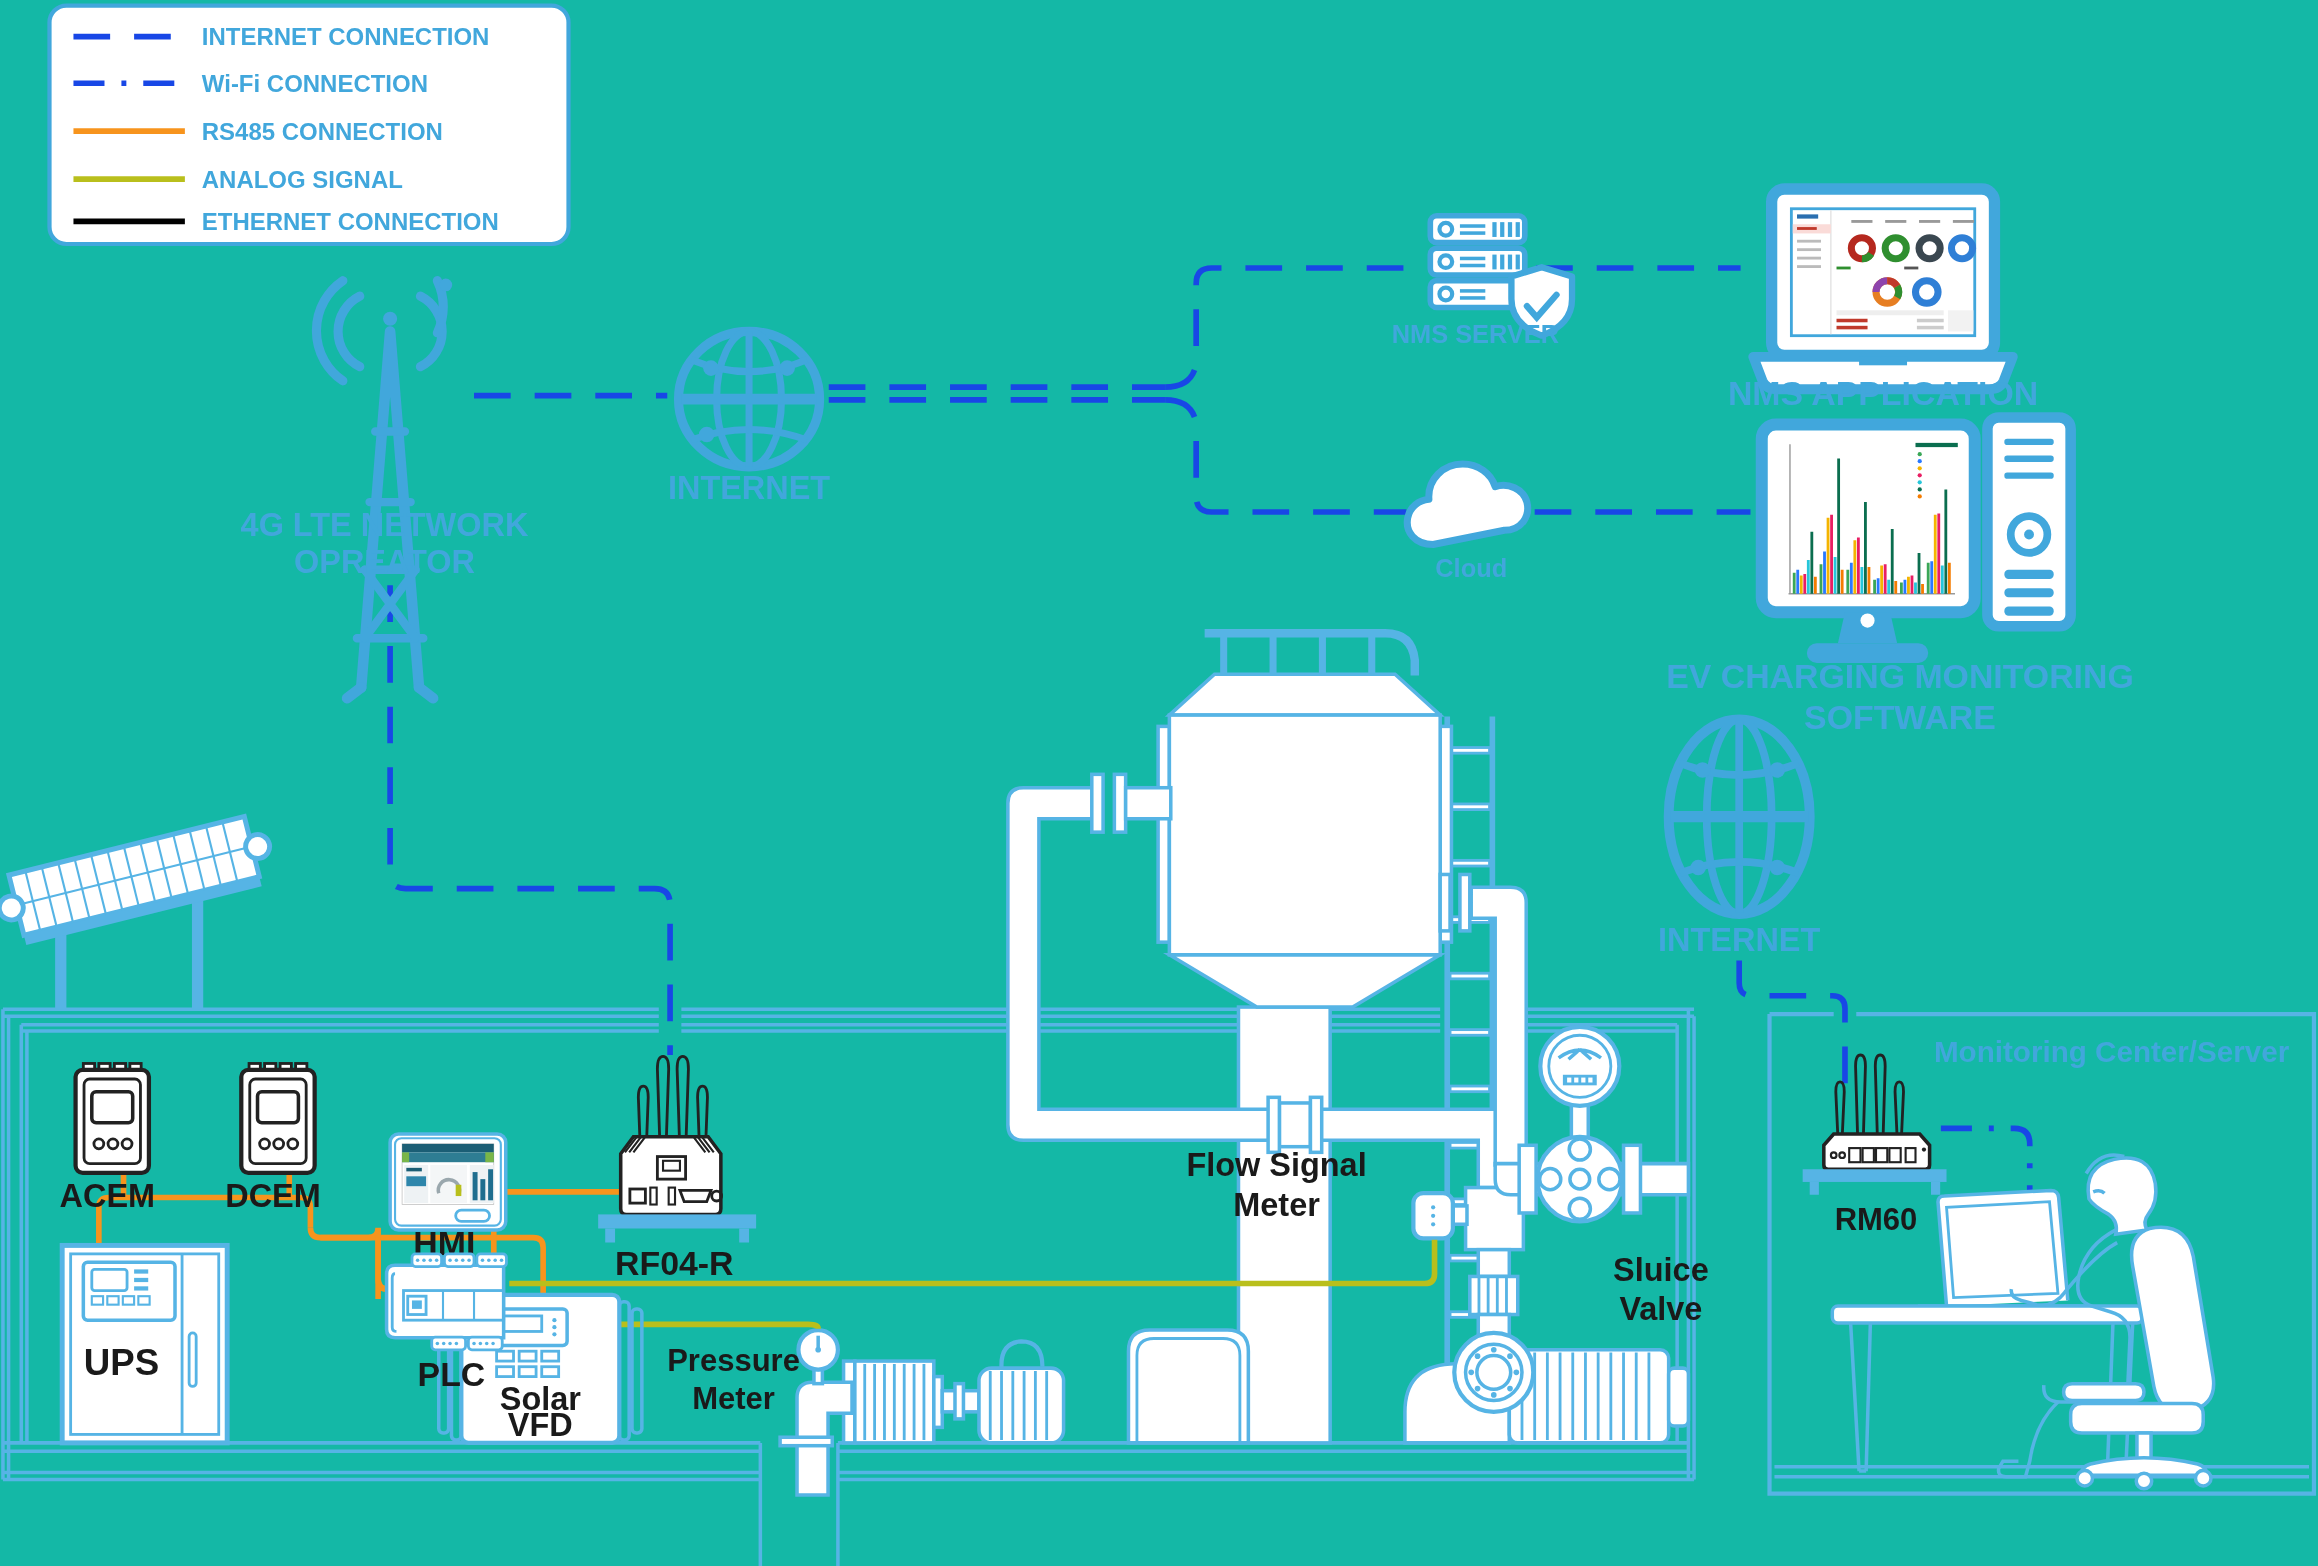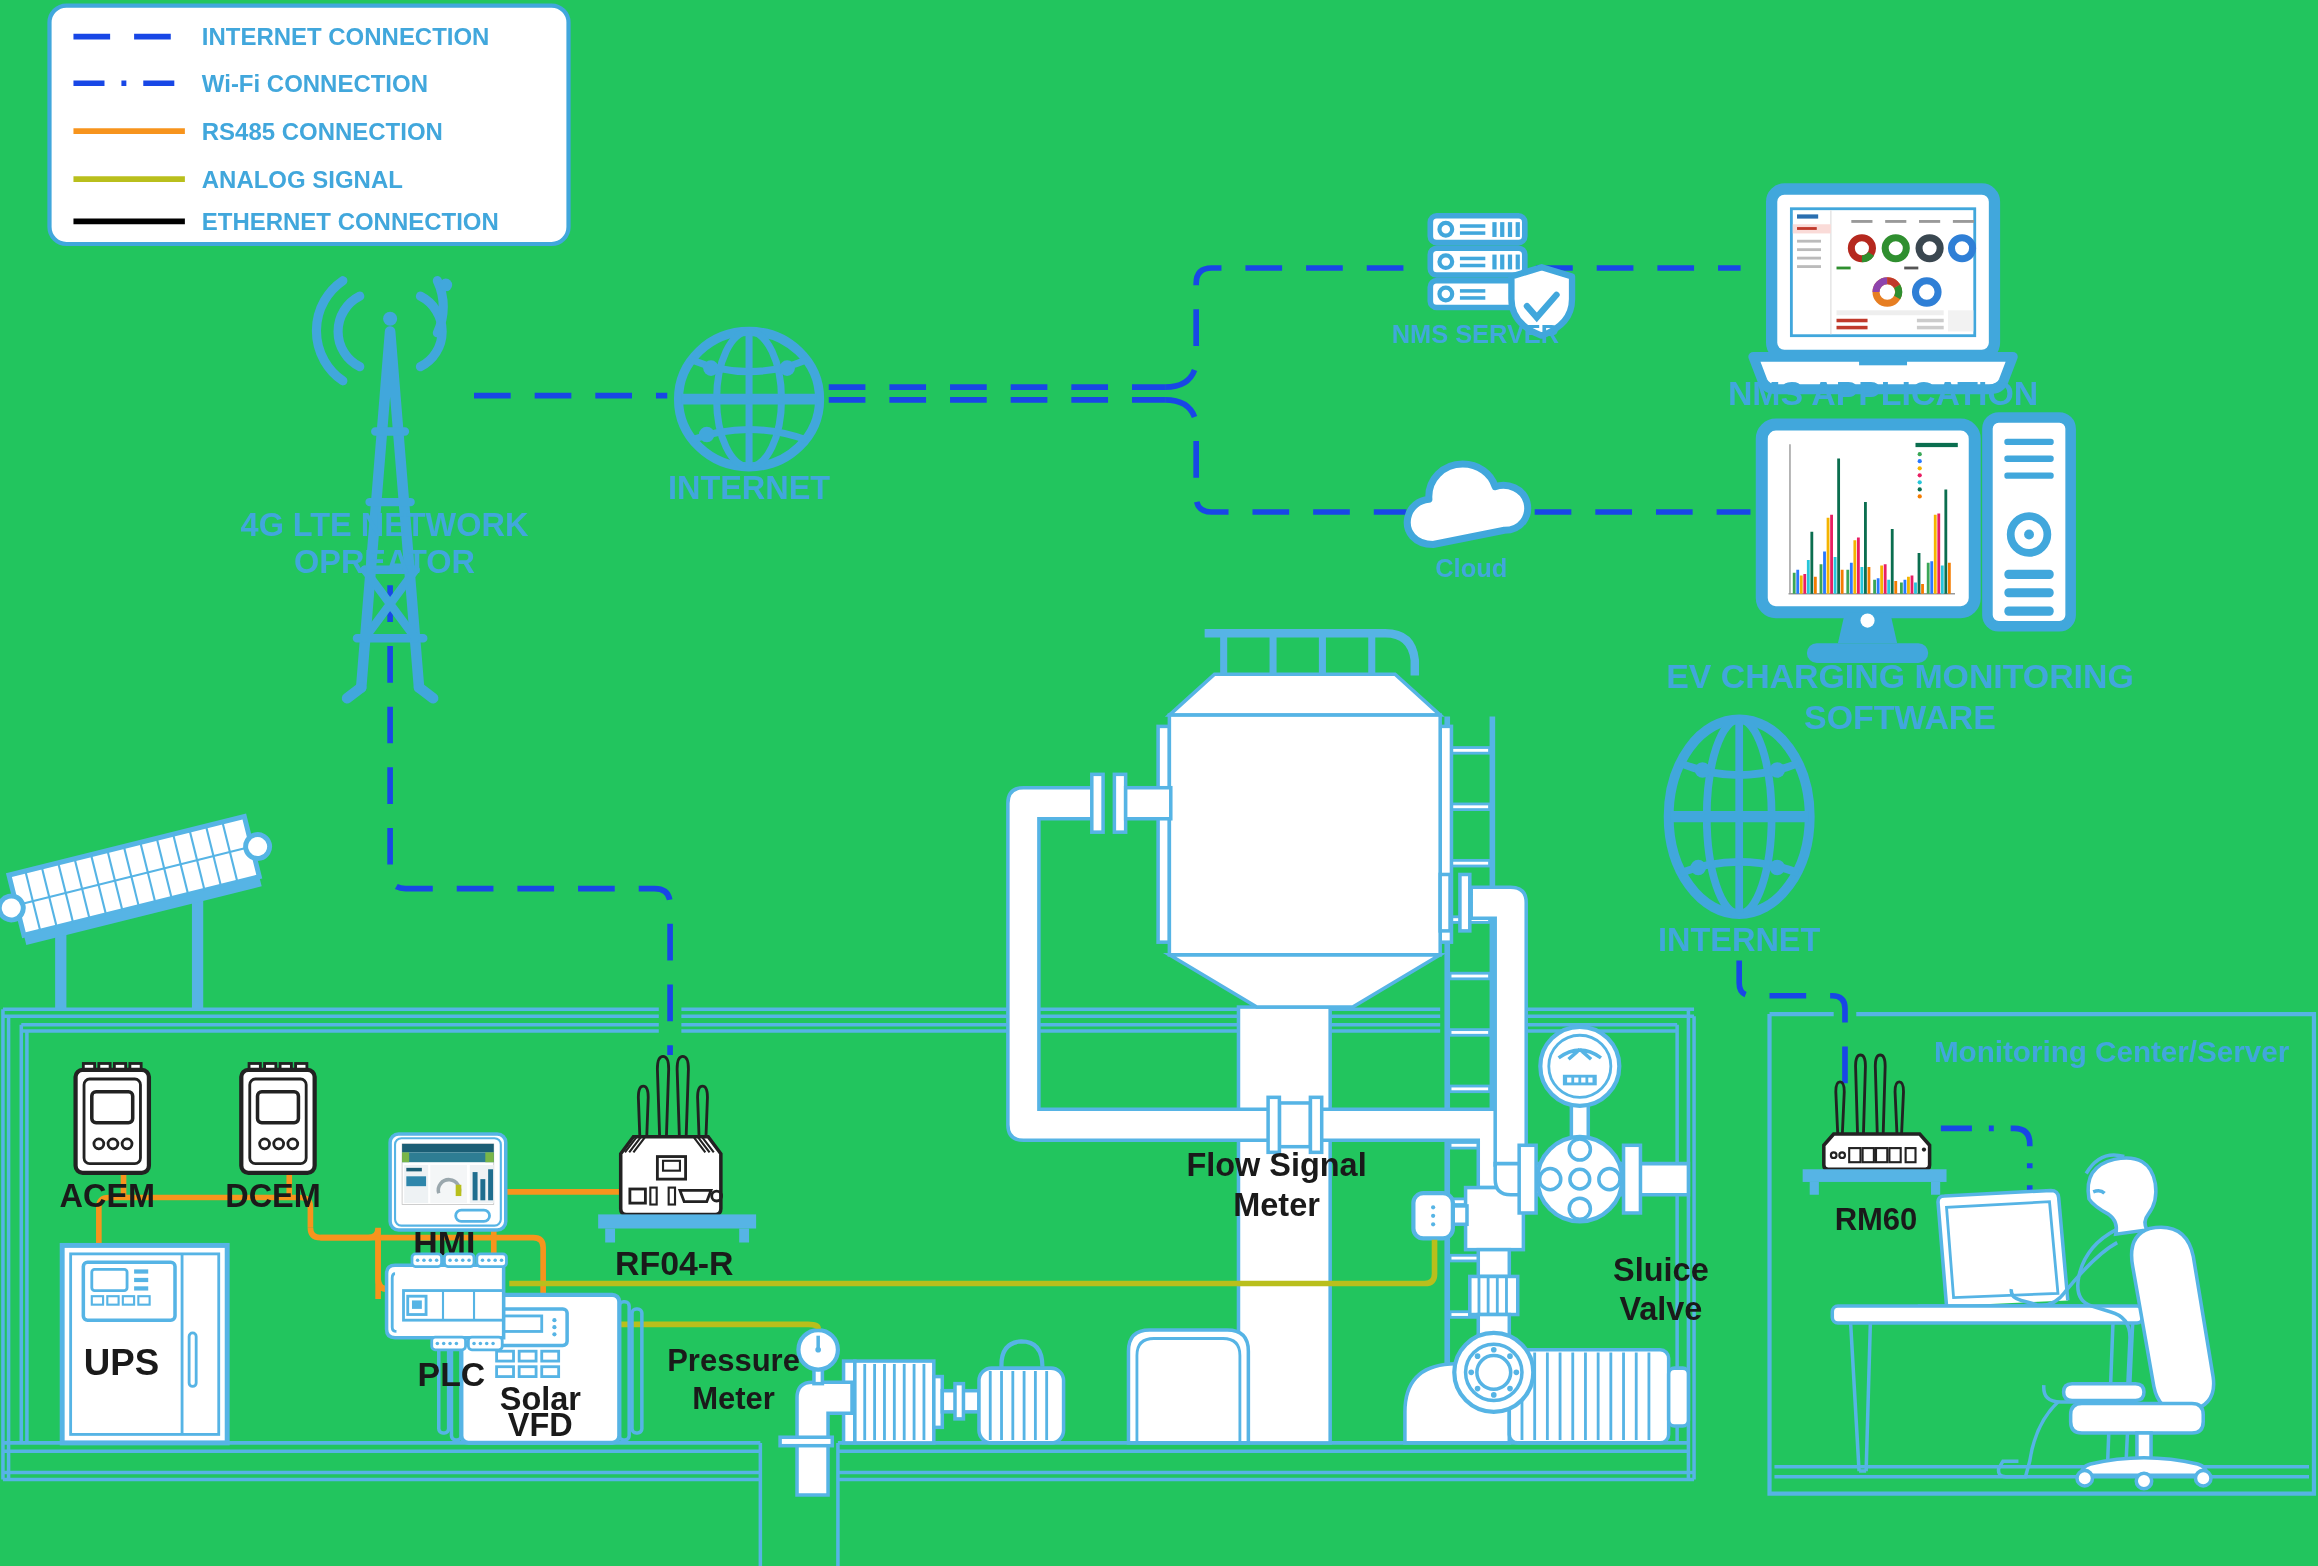--- a/index.html
+++ b/index.html
@@ -1,16 +1,16 @@
 <!DOCTYPE html>
 <html style="font-size:11.3px"><head>
 <meta charset="utf-8">
 <style>
   html,body{margin:0;padding:0;background:#fff;}
-  #stage{position:relative;width:2319px;height:1567px;background:#22c55e;overflow:hidden;}
+  #stage{position:relative;width:2319px;height:1567px;background:#14b8a6;overflow:hidden;}
   svg{display:block;}
   text{font-family:"Liberation Sans","DejaVu Sans",sans-serif;}
   .tsky{fill:#41A7DC;font-weight:bold;}
   .tdark{fill:#1a1a1a;font-weight:bold;}
   .mid{text-anchor:middle;}
   .end{text-anchor:end;}
   .bl{stroke:#56B4E5;fill:#fff;}
   .bln{stroke:#56B4E5;fill:none;}
   .skyic{stroke:#41A7DC;fill:#fff;}
   .skyicn{stroke:#41A7DC;fill:none;}

